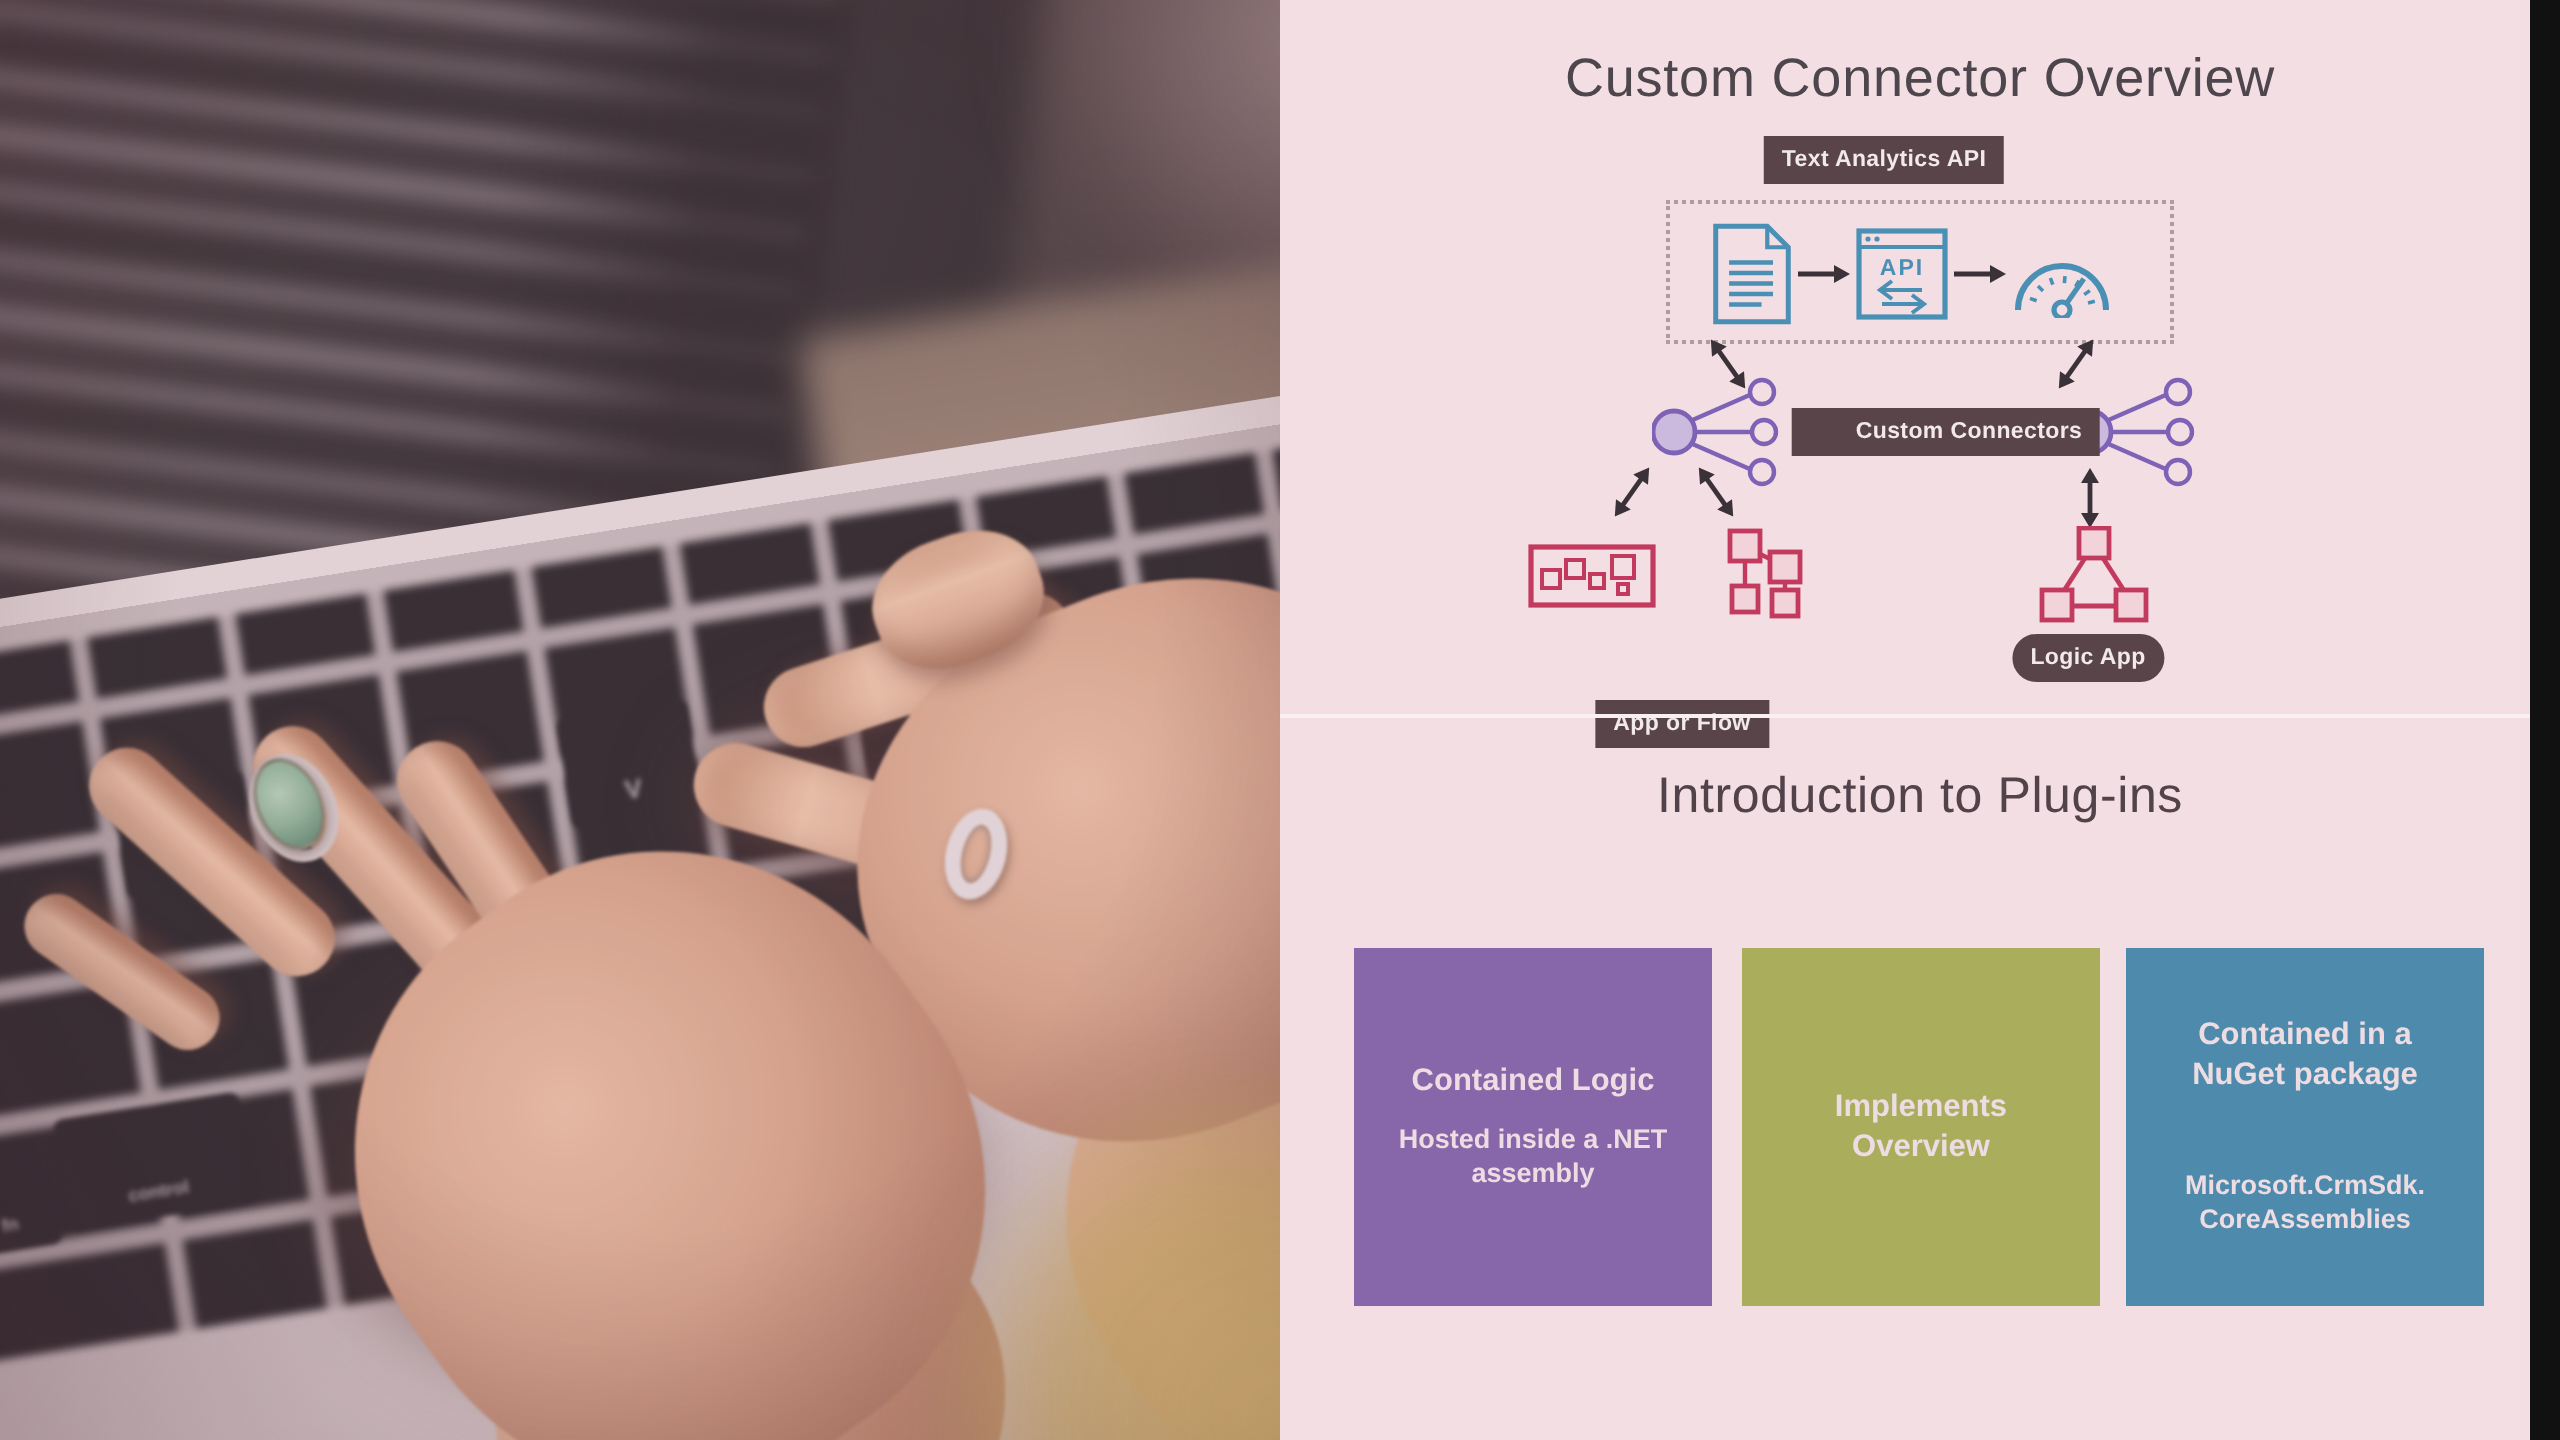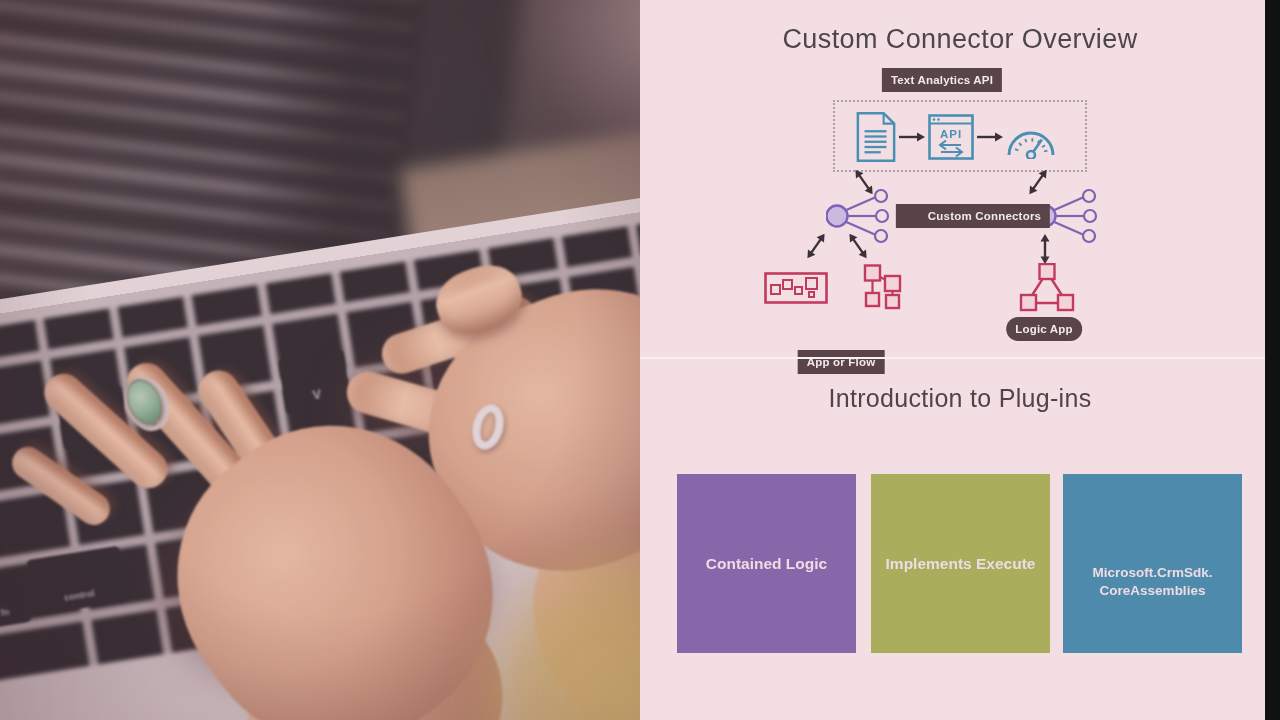--- a/index.html
+++ b/index.html
@@ -311,23 +311,27 @@
     </svg>
 
     <div class="abs tag" style="left:404px; top:317px; transform:translateX(-50%);border-radius:12px;">Logic App</div>
 
     <div class="abs divider"></div>
 
     <div class="abs slide-heading2">Introduction to Plug-ins</div>
 
     <div class="abs card" style="left: 37px; background-color: rgb(135, 103, 169);">
       <div class="card-title">Contained Logic</div>
+      <div class="card-body">Hosted inside a .NET
+assembly</div>
     </div>
     <div class="abs card" style="left: 231px; background-color: rgb(169, 173, 92);">
-      <div class="card-title">Implements Execute</div>
+      <div class="card-title">Implements Overview</div>
     </div>
     <div class="abs card card-gap-lg" style="left: 423px; background-color: rgb(77, 138, 172);">
+      <div class="card-title">Contained in a
+NuGet package</div>
       <div class="card-body">Microsoft.CrmSdk.
 CoreAssemblies</div>
     </div>
 
   </div>
 </div>
 
 </body></html>

